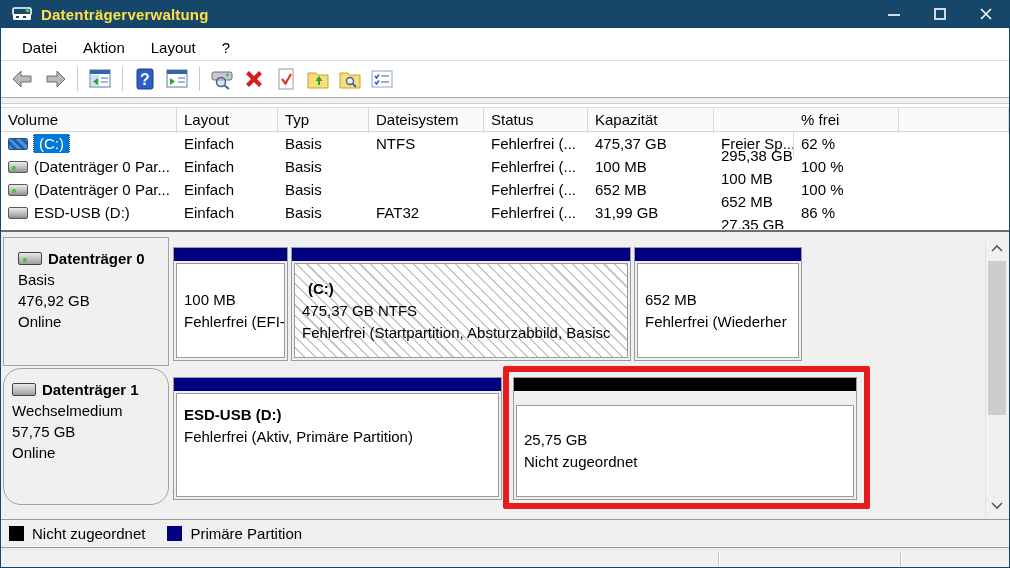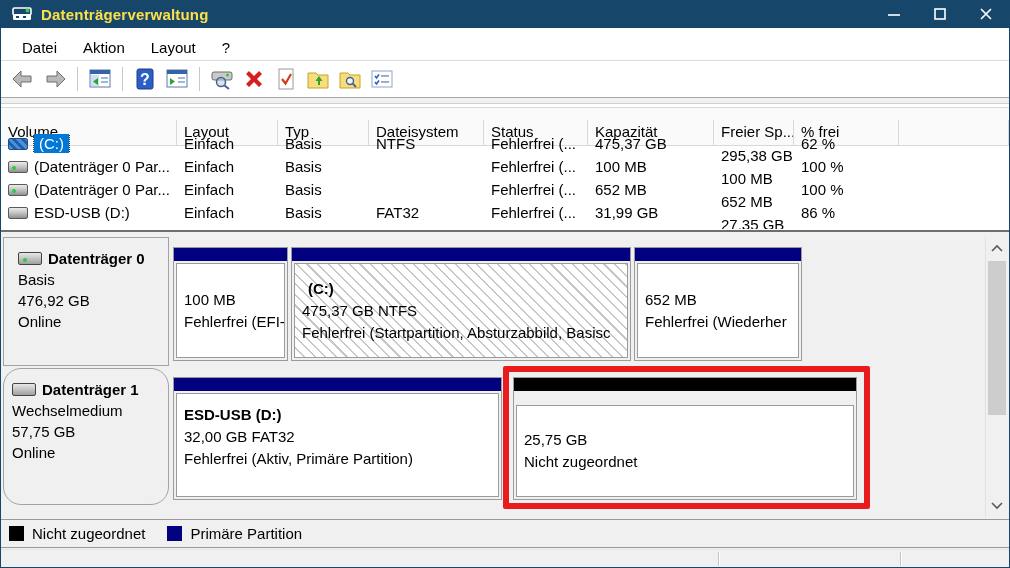--- a/index.html
+++ b/index.html
@@ -22,22 +22,22 @@
   .menu-item { padding:4px 12px 4px 0; margin-right:14px; }
 
   
   .toolbar { position:absolute; left:0; top:61px; right:0; height:37px; background:#fff;
              border-bottom:1px solid #a8a8a8; display:flex; align-items:center; padding-left:6px; }
   .tb-icon { width:30px; height:28px; display:flex; align-items:center; justify-content:center; margin:0 1px; }
   .tb-sep { width:1px; height:24px; background:#c8c8c8; margin:0 6px; }
 
   
   .volpane { position:absolute; left:0; top:103px; right:0; height:127px; background:#fff; border-top:1px solid #d0d0d0; }
-  .vt-header { position:absolute; left:0; top:3px; right:0; height:39px; background:#fafafa;
-               border-top:1px solid #d9d9d9; border-bottom:1px solid #d9d9d9; display:flex;align-items:flex-end; }
+  .vt-header { position:absolute; left:0; top:3px; right:0; height:25px; background:#fafafa;
+               border-top:1px solid #d9d9d9; border-bottom:1px solid #d9d9d9; display:flex; }
   .vt-hcell { border-right:1px solid #d9d9d9; padding:3px 0 0 7px; height:25px; overflow:hidden; white-space:nowrap; }
   .vt-rows { position:absolute; left:0; top:28px; right:0; }
   .vt-row { display:flex; height:23px; align-items:center; }
   .vt-cell { padding-left:7px; overflow:hidden; white-space:nowrap; }
   .c0{width:176px;} .c1{width:101px;} .c2{width:91px;} .c3{width:115px;} .c4{width:104px;}
   .c5{width:126px;} .c6{width:80px;margin-top:24px;} .c7{width:105px;} .c8{flex:1;}
   .volcell { display:flex; align-items:center; gap:6px; }
   .vicon { width:20px; height:12px; border:1px solid #5a5a5a; border-radius:2px;
            background:linear-gradient(#ececec,#b9b9b9 60%,#8f8f8f); position:relative; flex:0 0 auto; }
   .vicon.led::after { content:""; position:absolute; left:3px; bottom:2px; width:4px; height:4px;
@@ -326,21 +326,20 @@
         </div>
       <div>Wechselmedium</div>
       <div>57,75 GB</div>
       <div>Online</div>
     </div>
 
     <div class="partition" style="left:172px; top:145px; width:329px; height:123px;">
       <div class="pbar primary"></div>
       <div class="pbody toppad">
         <div class="ptitle" style="padding-left:0;">ESD-USB (D:)</div>
-        <div>32,00 GB FAT32</div>
         <div>Fehlerfrei (Aktiv, Primäre Partition)</div>
       </div>
     </div>
     <div class="partition" style="left:512px; top:145px; width:344px; height:123px;gap:12px;">
       <div class="pbar unalloc"></div>
       <div class="pbody">
         <div>25,75 GB</div>
         <div>Nicht zugeordnet</div>
       </div>
     </div>

